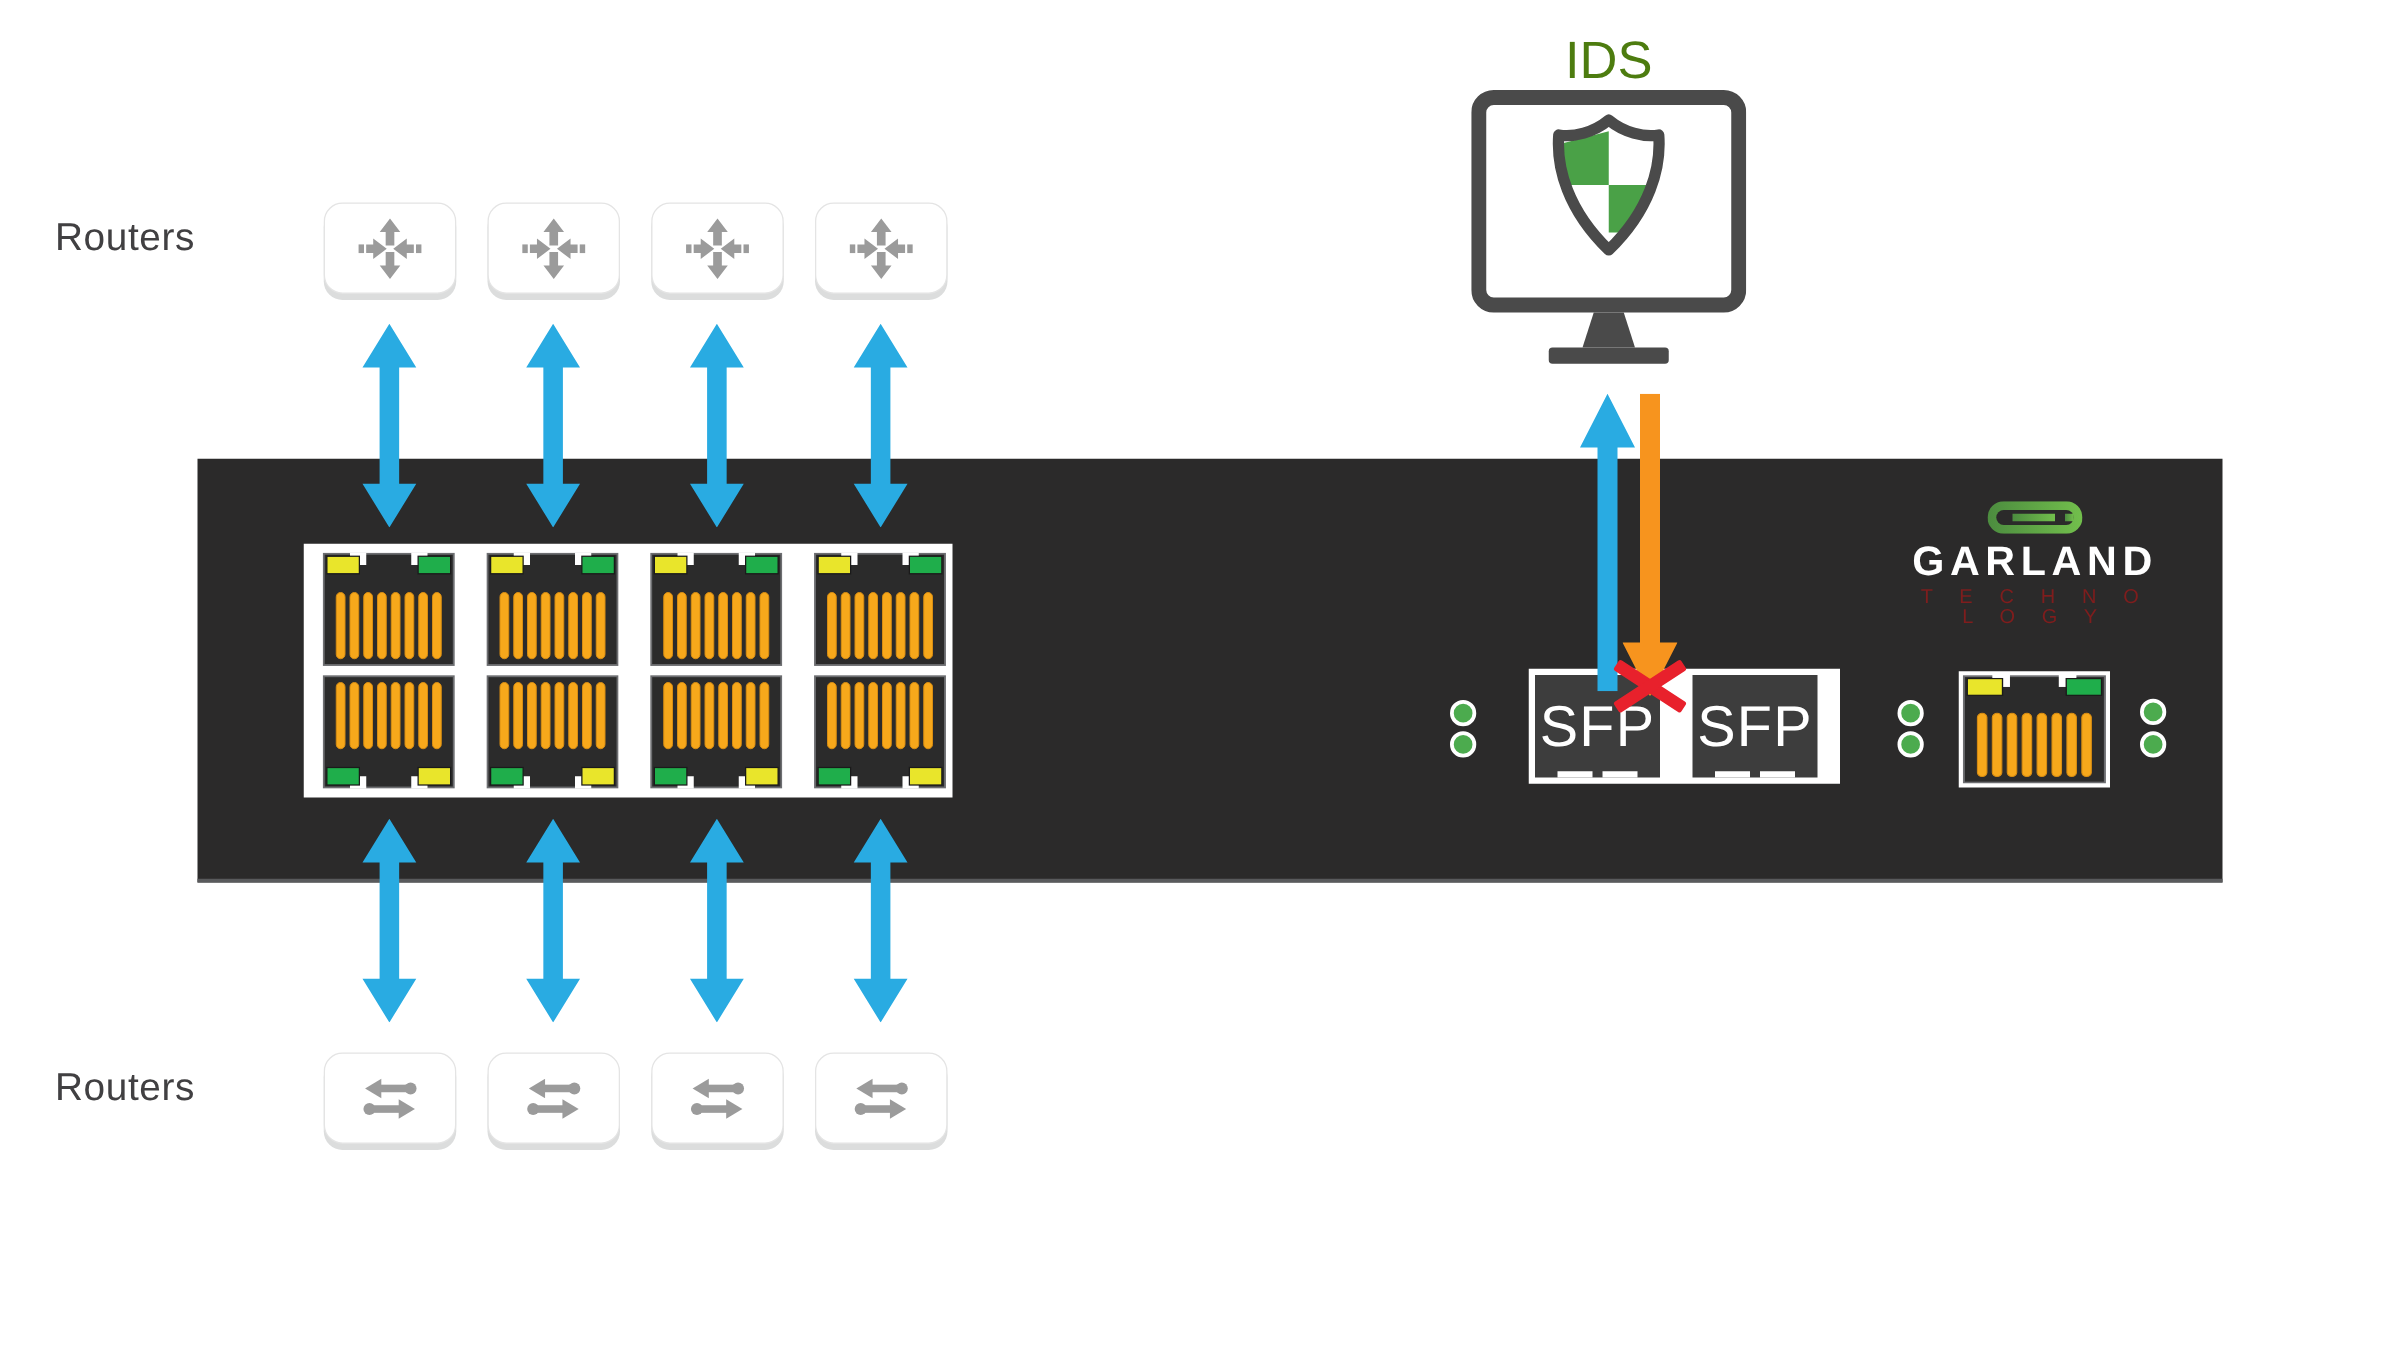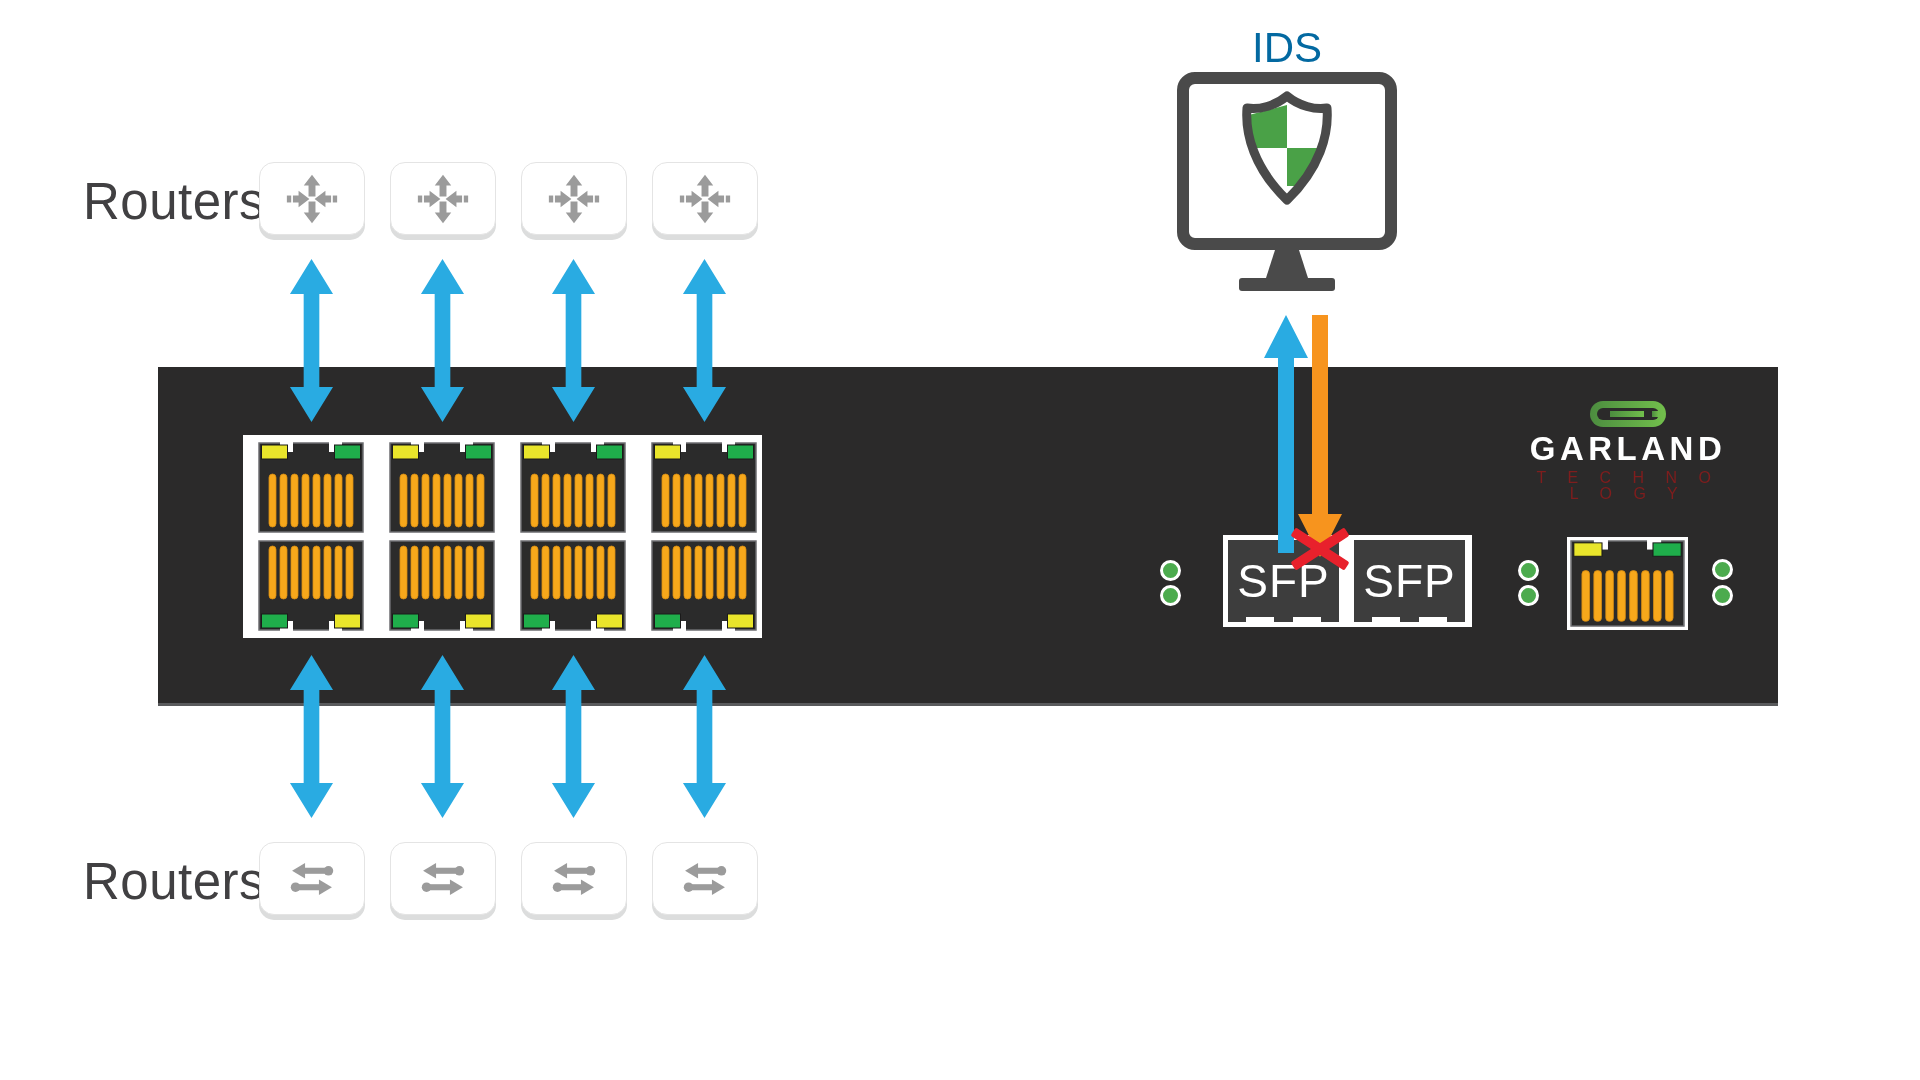--- a/index.html
+++ b/index.html
@@ -6,21 +6,21 @@
   body{
     width:1920px;height:1080px;position:relative;overflow:hidden;
     background:#ffffff;
     font-family:"Liberation Sans", sans-serif;
     -webkit-font-smoothing:antialiased;
   }
 
   
   .side-label{
     position:absolute;left:44px;
-    font-size:51px;color:var(--label,#414042);letter-spacing:0.5px;margin-left:39px;
+    font-size:31px;color:var(--label,#414042);letter-spacing:0.5px;
   }
 
   
   .node-box{
     position:absolute;width:104px;height:71px;
     background:#ffffff;border:1px solid #e4e4e4;border-radius:15px;
     box-shadow:0 5px 0 #dcdddd;
     display:flex;align-items:center;justify-content:center;
   }
   .node-box svg{width:52px;height:52px;}
@@ -51,21 +51,21 @@
     background:#ffffff;padding:3px;box-sizing:border-box;z-index:10;
   }
   .rj45-single svg{width:115px;height:87px;display:block;}
 
   
   .sfp-cage{
     position:absolute;left:1223px;top:535px;width:249px;height:92px;
     background:#ffffff;z-index:10;
   }
   .sfp-box{
-    position:absolute;top:5px;width:111px;height:82px;
+    position:absolute;top:5px;width:100px;height:82px;
     background:var(--sfp-bg,#3d3d3d);
     display:flex;align-items:center;justify-content:center;
     color:#ffffff;font-size:46px;letter-spacing:1px;
   }
   .sfp-box .tab{position:absolute;bottom:0;width:28px;height:5px;background:#ffffff;}
   .sfp-box .tab.t1{left:18px;}
   .sfp-box .tab.t2{right:18px;}
   .sfp-left{left:5px;}
   .sfp-right{left:131px;}
 
@@ -86,21 +86,21 @@
     color:#ffffff;font-size:33px;letter-spacing:4.5px;margin-top:5px;
     font-weight:700;
   }
   .logo .tagline{
     color:#7f1d1d;font-size:16px;letter-spacing:8.5px;margin-top:5px;
   }
 
   
   .ids-label{
     position:absolute;left:1177px;top:24px;width:220px;text-align:center;
-    font-size:42px;color:#0369a1;z-index:10;
+    font-size:42px;color:#4d7c0f;z-index:10;
   }
   .monitor{position:absolute;left:1177px;top:72px;width:220px;height:226px;z-index:10;}
 
   
   .ids-arrow{position:absolute;z-index:30;}
 
   
   .xbar{
     position:absolute;left:1288px;top:544px;width:64px;height:10px;
     background:var(--red,#e8212c);border-radius:2px;z-index:40;

